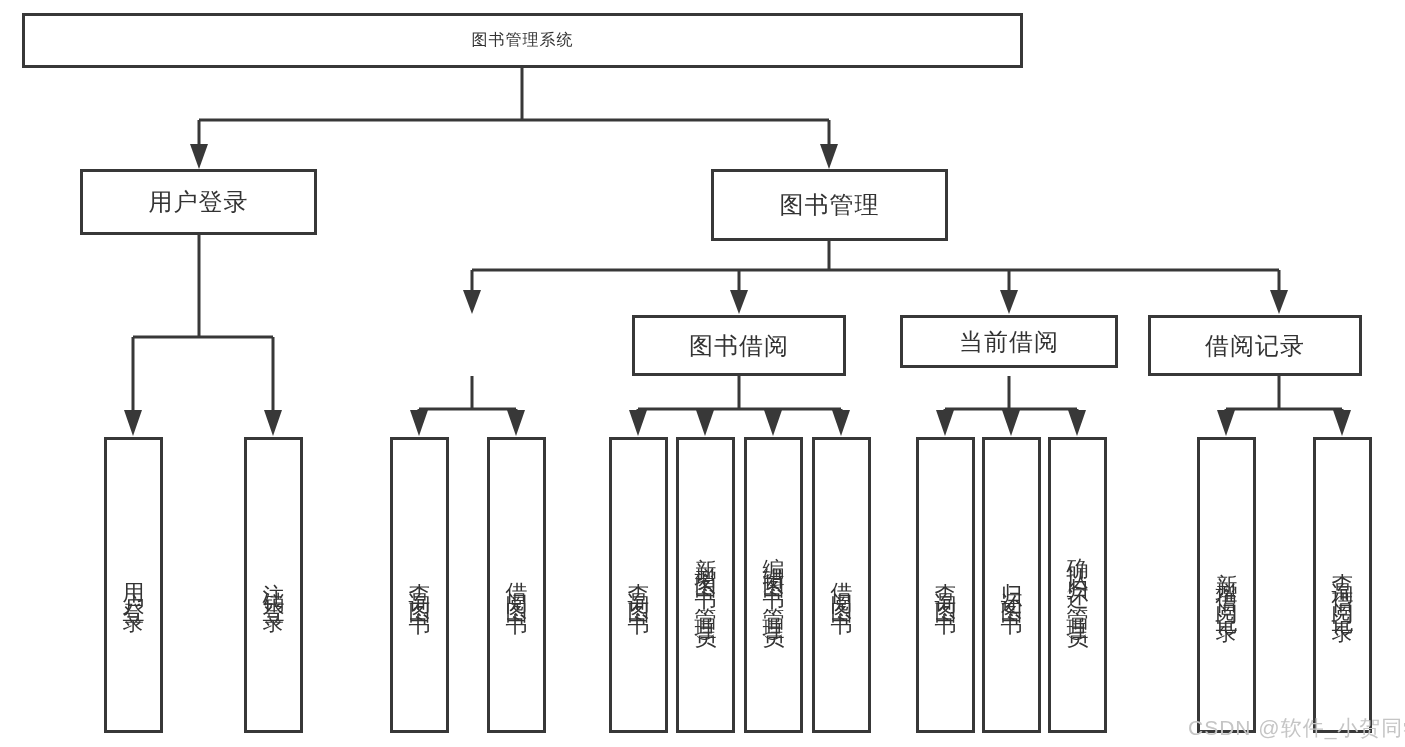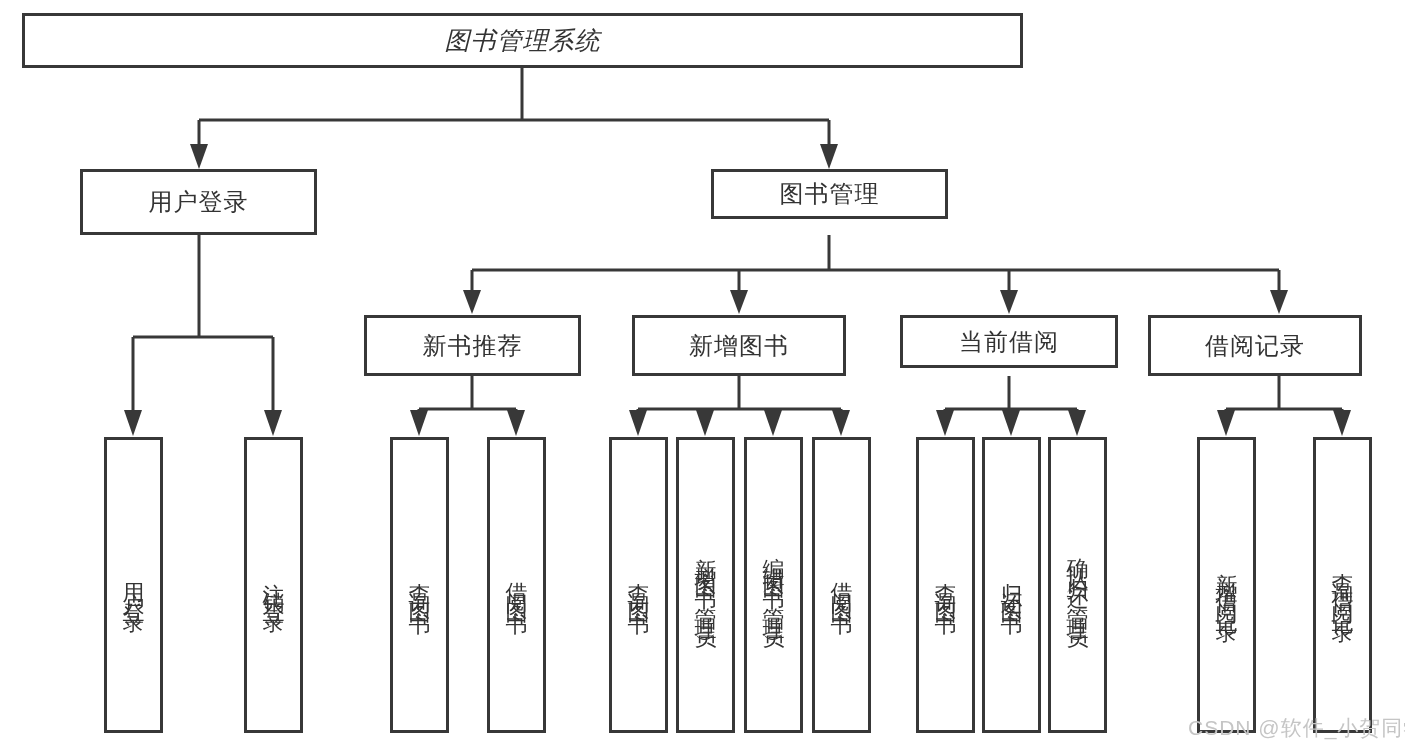--- a/index.html
+++ b/index.html
@@ -15,21 +15,21 @@
   }
   .connectors{ position:absolute; left:0; top:0; width:1405px; height:747px; }
   .connectors path{ stroke:var(--line); stroke-width:3; fill:none; }
   .connectors polygon{ fill:var(--line); }
   .node{
     position:absolute; background:#fff; border:3px solid var(--border);
     display:flex; align-items:center; justify-content:center;
     color:var(--text);
   }
   .node.h span{ font-size:24px; letter-spacing:1px; white-space:nowrap; }
-  .node.root span{ font-size:25px;font-style:italic; }
+  .node.root span{ font-size:16px; }
   .leaf{
     position:absolute; top:437px; width:59px; height:296px;
     background:#fff; border:3px solid var(--border);
     display:flex; align-items:center; justify-content:center;
     color:var(--text);
   }
   .leaf span{
     writing-mode:vertical-rl; font-size:22px; letter-spacing:10px;
     line-height:1; white-space:nowrap;
   }
@@ -79,29 +79,26 @@
     <polygon points="1333,410 1351,410 1342,436"></polygon>
   </svg>
 
   <div class="node root h" style="left:22px;top:13px;width:1001px;height:55px">
     <span>图书管理系统</span>
   </div>
 
   <div class="node h" style="left:80px;top:169px;width:237px;height:66px">
     <span>用户登录</span>
   </div>
-  <div class="node h" style="left:711px;top:169px;width:237px;height:50px">
+  <div class="node h" style="left:711px;top:169px;width:237px;height:72px">
     <span>图书管理</span>
   </div>
 
-  <div class="node h" style="left:364px;top:315px;width:217px;height:61px">
-    <span>新书推荐</span>
-  </div>
   <div class="node h" style="left:632px;top:315px;width:214px;height:61px">
-    <span>新增图书</span>
+    <span>图书借阅</span>
   </div>
   <div class="node h" style="left:900px;top:315px;width:218px;height:53px">
     <span>当前借阅</span>
   </div>
   <div class="node h" style="left:1148px;top:315px;width:214px;height:61px">
     <span>借阅记录</span>
   </div>
 
   <div class="leaf" style="left:104px">
     <span>用户登录</span>

